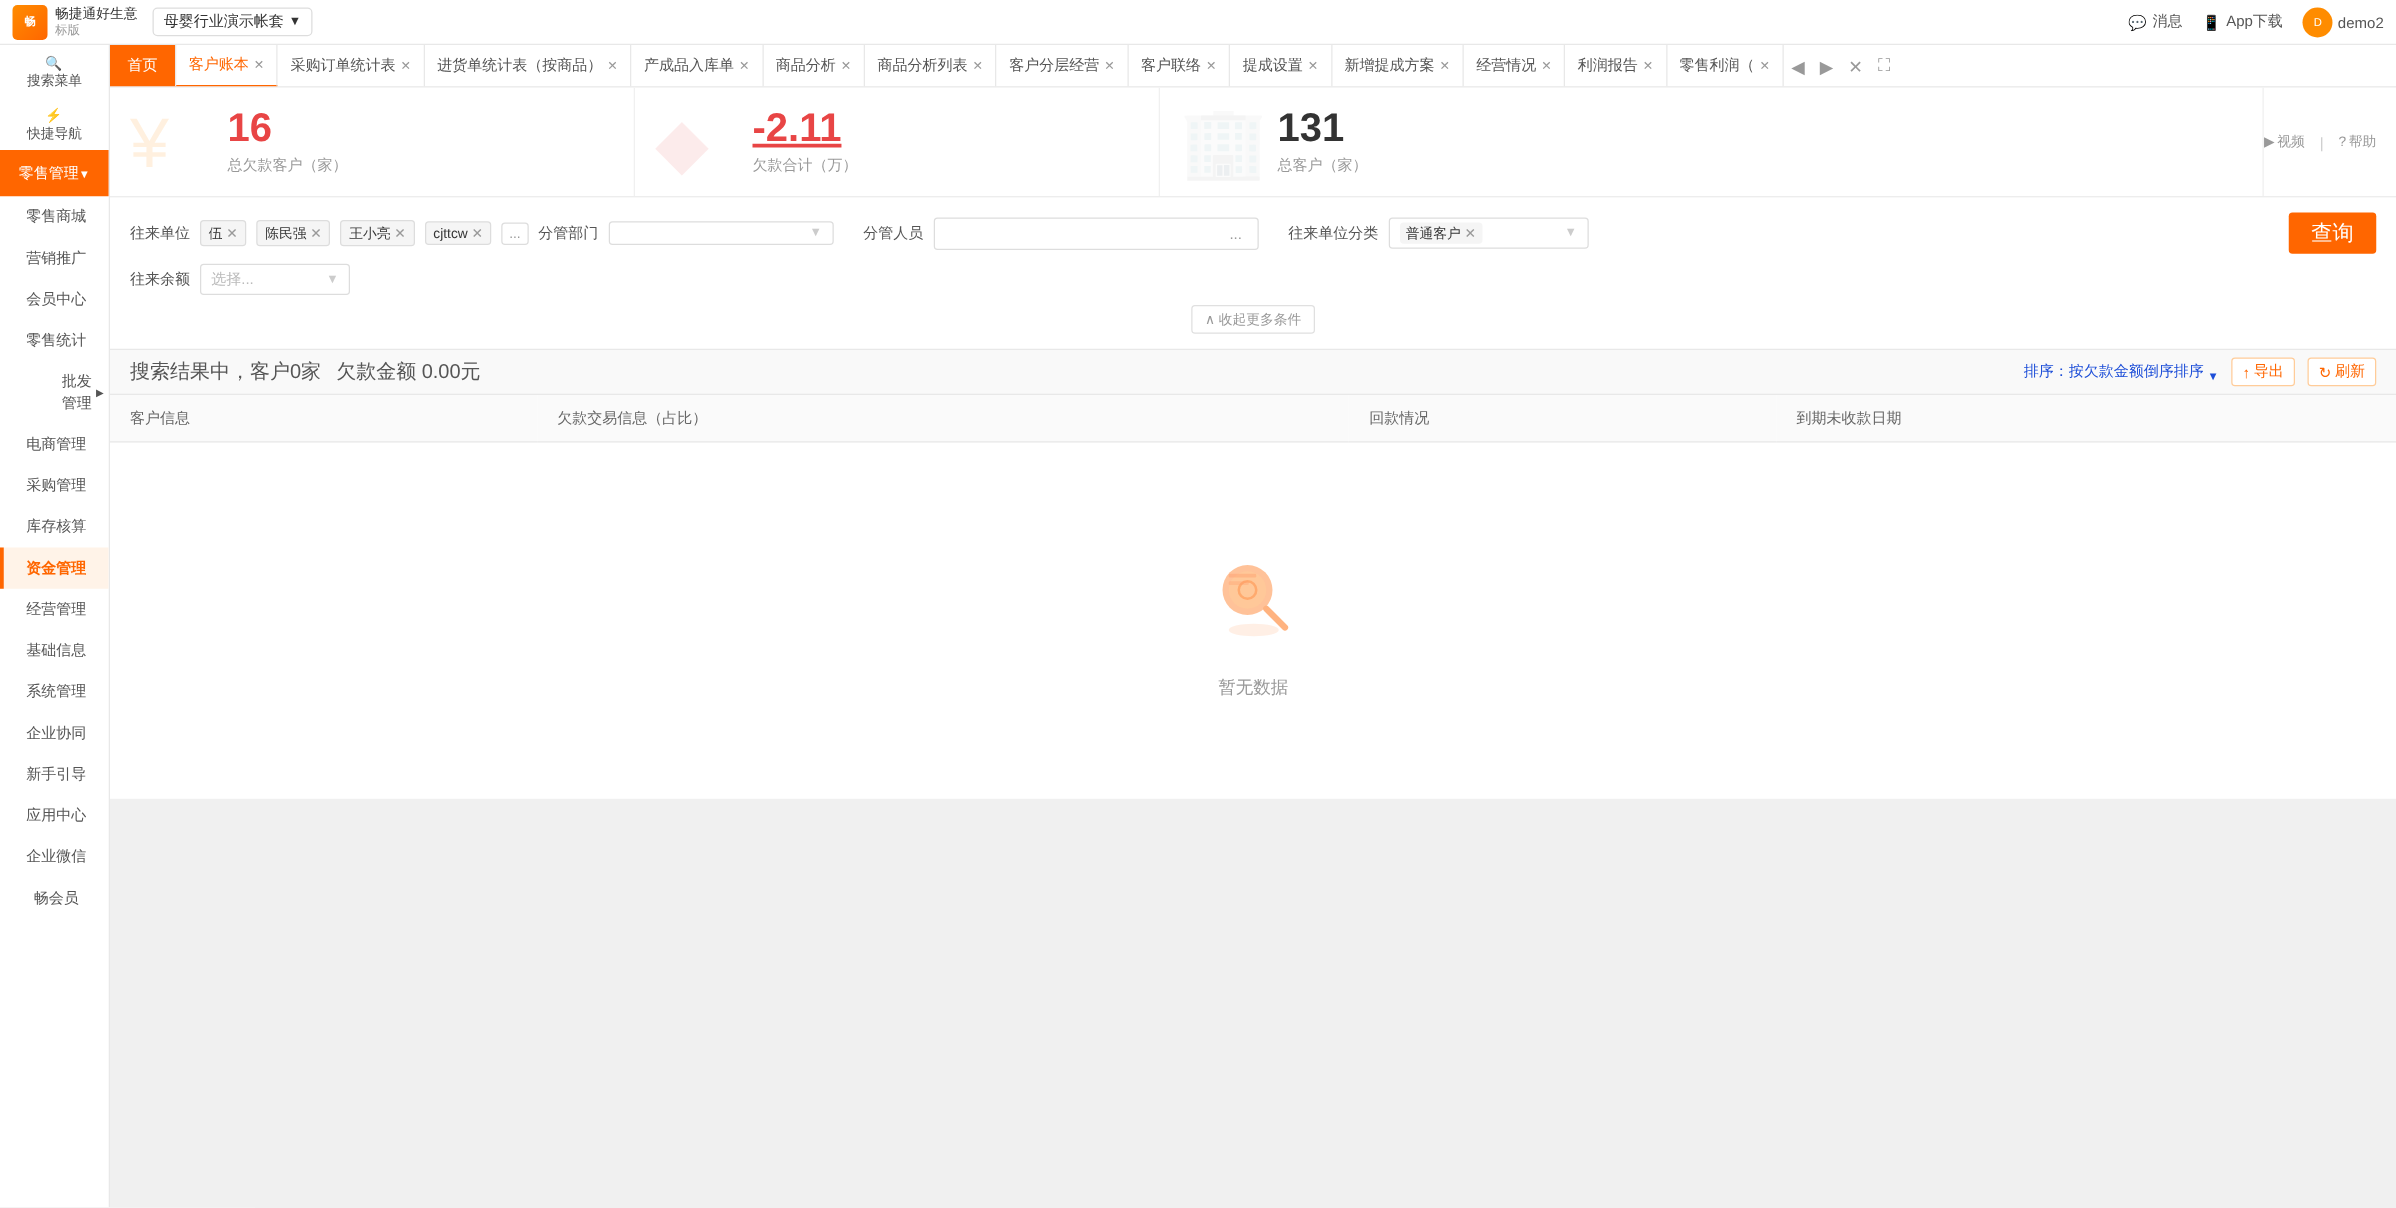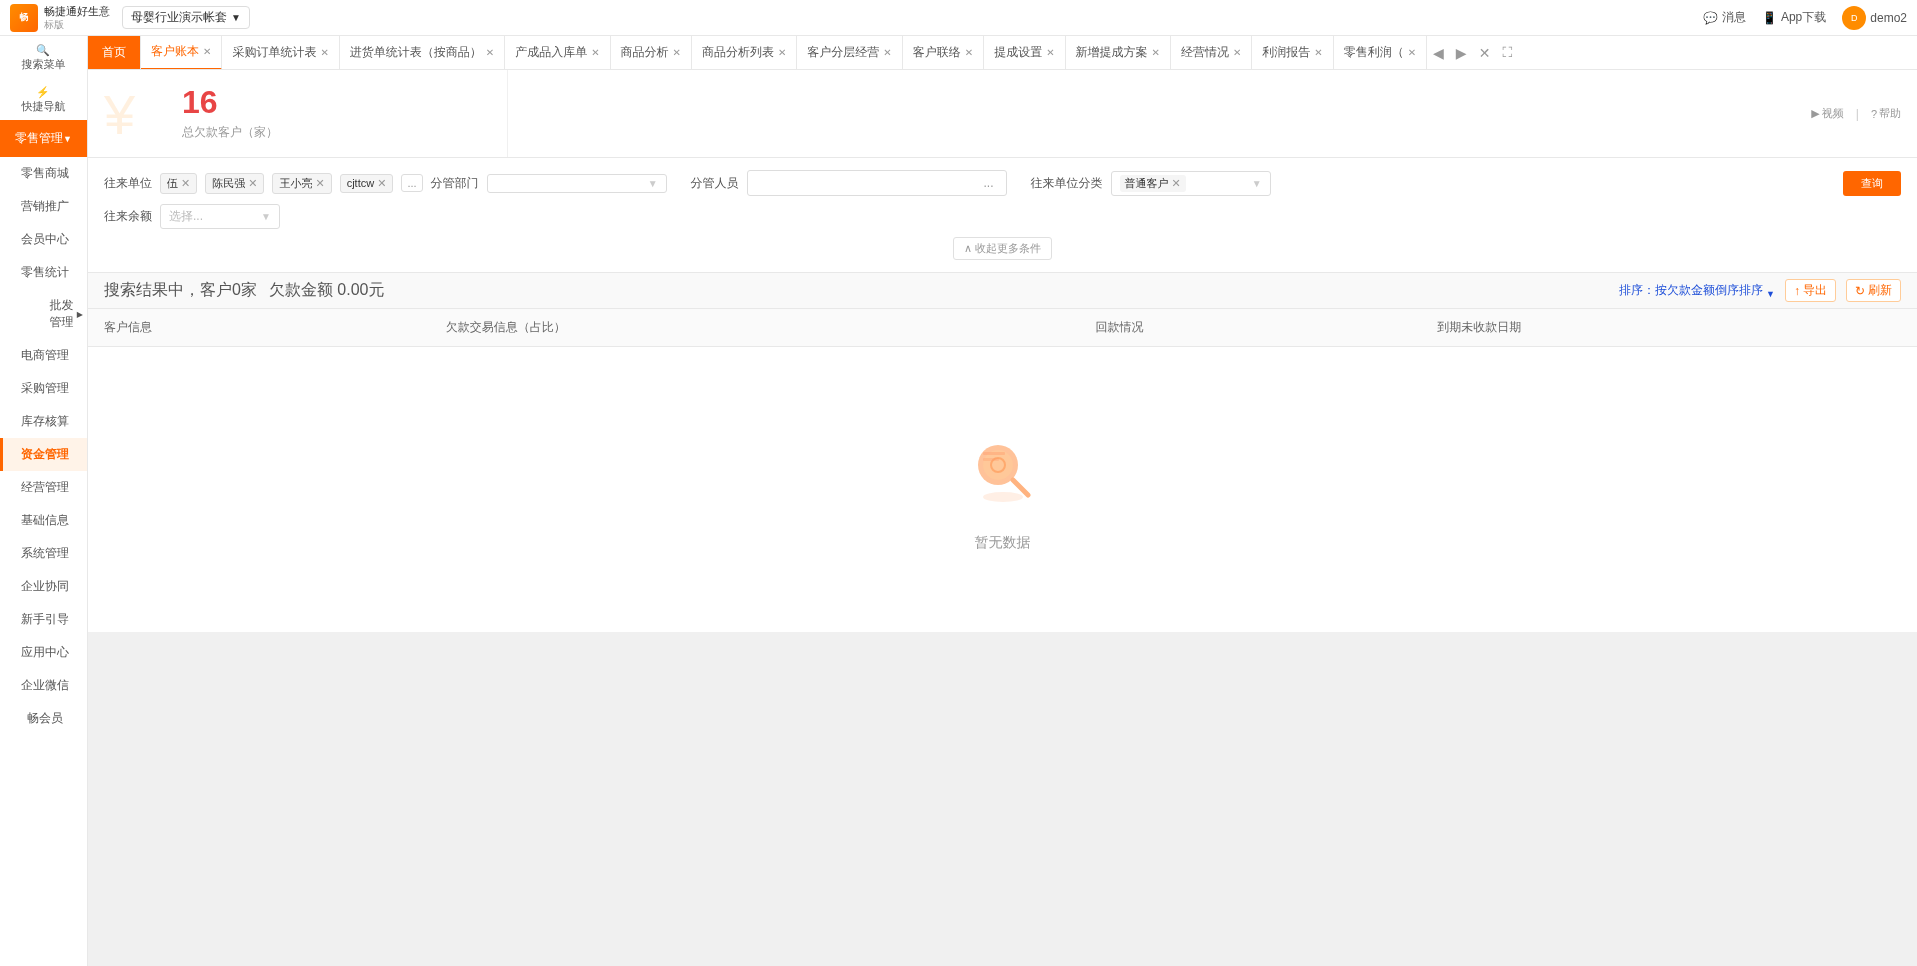--- a/index.html
+++ b/index.html
@@ -47,21 +47,21 @@
     
     .filter-area { background: #fff; padding: 12px 16px; border-bottom: 1px solid #e8e8e8; }
     .filter-row { display: flex; align-items: center; gap: 8px; margin-bottom: 8px; flex-wrap: wrap; }
     .filter-label { font-size: 12px; color: #555; white-space: nowrap; }
     .filter-tag { display: inline-flex; align-items: center; gap: 3px; background: #f5f5f5; border: 1px solid #ddd; border-radius: 3px; padding: 2px 6px; font-size: 11px; color: #333; }
     .filter-more { color: #999; cursor: pointer; font-size: 11px; border: 1px solid #ddd; border-radius: 3px; padding: 2px 5px; }
     .filter-select { display: flex; align-items: center; gap: 4px; border: 1px solid #ddd; border-radius: 3px; padding: 3px 8px; font-size: 12px; background: #fff; cursor: pointer; min-width: 120px; }
     .filter-input { border: 1px solid #ddd; border-radius: 3px; padding: 3px 8px; font-size: 12px; background: #fff; min-width: 200px; }
     .filter-dots { color: #999; cursor: pointer; padding: 2px 4px; }
     .collapse-btn { display: flex; align-items: center; gap: 3px; color: #999; font-size: 11px; cursor: pointer; border: 1px solid #e0e0e0; border-radius: 3px; padding: 3px 10px; margin: 0 auto; width: fit-content; }
-    .query-btn { background: #ff6600; color: #fff; border: none; border-radius: 3px; padding: 5px 18px; font-size: 11px; cursor: pointer; }
+    .query-btn { background: #ff6600; color: #fff; border: none; border-radius: 3px; padding: 5px 18px; font-size: 17px; cursor: pointer; }
 
     
     .result-bar { background: #f9f9f9; border-bottom: 1px solid #e8e8e8; padding: 6px 16px; display: flex; align-items: center; gap: 12px; }
     .result-text { font-size: 16px; color: #555; }
     .result-actions { margin-left: auto; display: flex; align-items: center; gap: 10px; }
     .sort-selector { display: flex; align-items: flex-end; gap: 3px; font-size: 12px; color: #1d4ed8; cursor: pointer; }
     .action-btn { display: flex; align-items: center; gap: 3px; font-size: 12px; color: #ff6600; cursor: pointer; border: 1px solid #ffcc99; border-radius: 3px; padding: 2px 8px; background: #fff; }
 
     
     .data-table { background: #fff; width: 100%; border-collapse: collapse; }
@@ -254,21 +254,35 @@
         <div class="stats-row">
 
           <div class="stat-card" style="max-width:420px;">
             <div style="position:absolute;left:16px;top:50%;transform:translateY(-50%);opacity:0.12;font-size:56px;color:#ff8c00;">
               <span>¥</span>
             </div>
             <div class="stat-value red" style="padding-left:70px;">16</div>
             <div class="stat-label" style="padding-left:70px;">总欠款客户（家）</div>
           </div>
 
-
+          <div class="stat-card" style="max-width:420px;">
+            <div style="position:absolute;left:16px;top:50%;transform:translateY(-50%);opacity:0.1;font-size:56px;color:#e84545;">
+              <span>◆</span>
+            </div>
+            <div class="stat-value red" style="padding-left:70px;font-weight:900;text-decoration:underline;">-2.11</div>
+            <div class="stat-label" style="padding-left:70px;">欠款合计（万）</div>
+          </div>
+
+          <div class="stat-card" style="flex:2;">
+            <div style="position:absolute;left:16px;top:50%;transform:translateY(-50%);opacity:0.1;font-size:56px;color:#4e9cff;">
+              <span>🏢</span>
+            </div>
+            <div class="stat-value" style="padding-left:70px;">131</div>
+            <div class="stat-label" style="padding-left:70px;">总客户（家）</div>
+          </div>
           <div class="stat-card-right">
             <div class="stat-help-btn">
               <span>▶</span>
               <span>视频</span>
             </div>
             <div style="color:#ccc;">|</div>
             <div class="stat-help-btn">
               <span>?</span>
               <span>帮助</span>
             </div>

